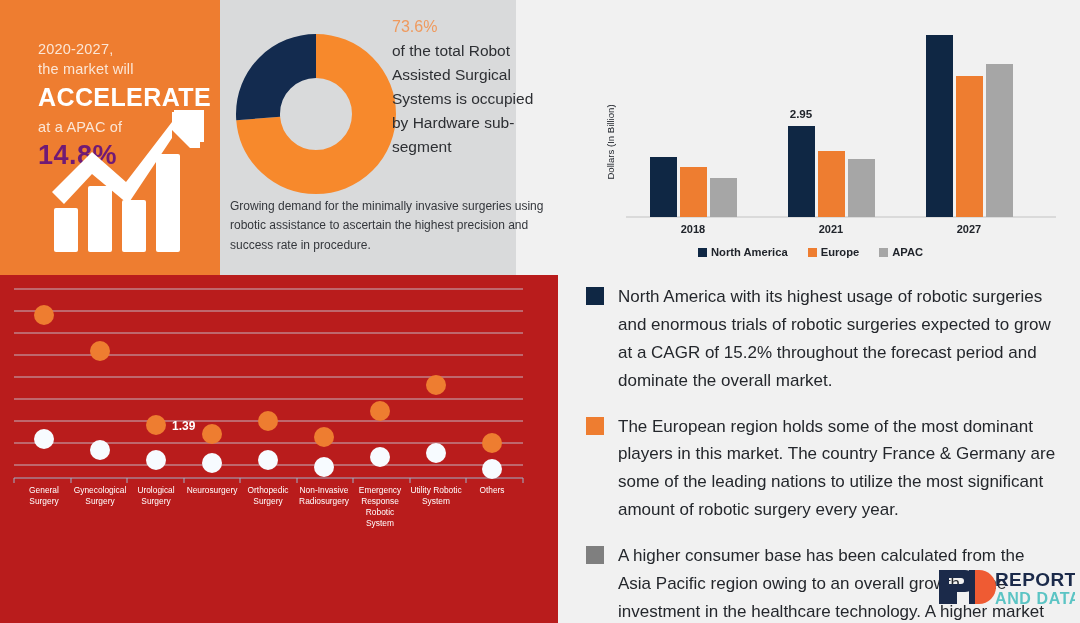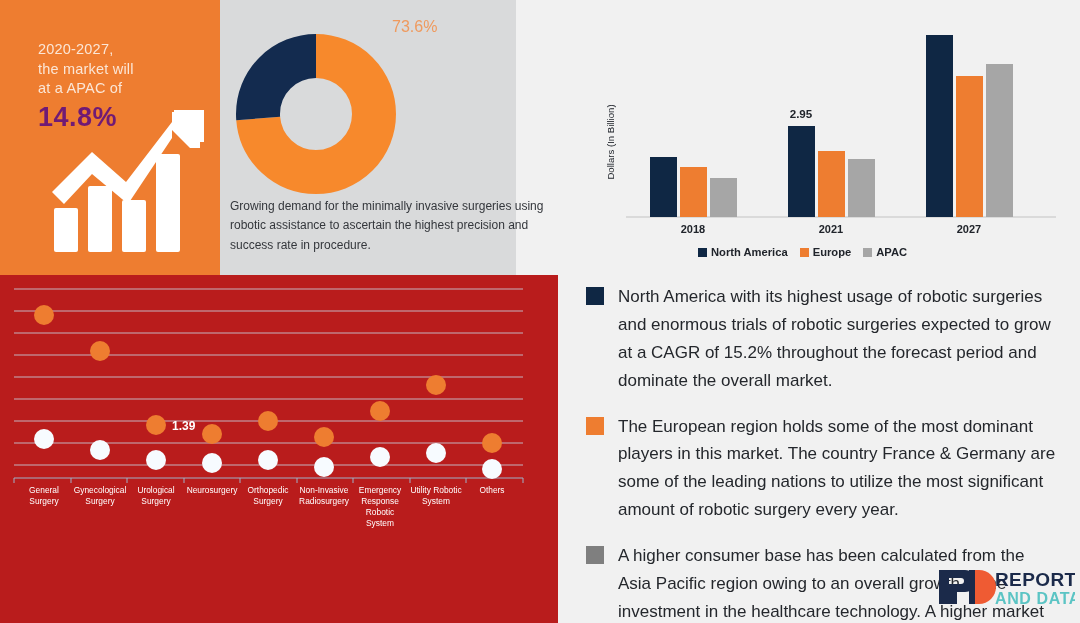--- a/index.html
+++ b/index.html
@@ -45,21 +45,21 @@
   #dot-svg { position: absolute; left: 0; top: 0; }
 
   
   #panel-bars {
     position: absolute; left: 558px; top: 0; width: 522px; height: 275px;
     background: #f1f1f1;
   }
   #bars-svg { position: absolute; left: 34px; top: 22px; }
   #bars-legend {
     position: absolute; left: 140px; top: 246px;
-    display: flex; align-items: center; gap: 12px;
+    display: flex; align-items: center; gap: 20px;
     font-size: 11.2px; font-weight: bold; color: #20242b;
   }
   .blg { display: flex; align-items: center; gap: 4px; }
   .blg i { width: 9px; height: 9px; display: inline-block; }
 
   
   #panel-regions {
     position: absolute; left: 558px; top: 275px; width: 522px; height: 348px;
     background: #f1f1f1; padding: 8px 22px 0 28px;
   }
@@ -72,20 +72,21 @@
 </style>
 </head>
 <body>
 
 <div id="root">
 
   <section id="panel-accelerate">
     <div id="accel-text">
       <div class="accel-small">2020-2027,</div>
       <div class="accel-small">the market will</div>
+      <div class="accel-big">ACCELERATE</div>
       <div class="accel-small">at a APAC of</div>
       <div class="accel-pct">14.8%</div>
     </div>
     <svg id="growth-icon" viewBox="0 0 160 148">
       <g fill="#ffffff">
         <rect x="6" y="100" width="24" height="44" rx="2"></rect>
         <rect x="40" y="78" width="24" height="66" rx="2"></rect>
         <rect x="74" y="92" width="24" height="52" rx="2"></rect>
         <rect x="108" y="46" width="24" height="98" rx="2"></rect>
         <path d="M4 84 L44 44 L78 74 L124 14 L124 4 L152 4 L152 40 L142 40 L124 22 L124 30 L80 96 L44 66 L16 96 Z"></path>
@@ -97,20 +98,21 @@
   <section id="panel-donut">
     <div id="donut-wrap">
       <svg id="donut-svg" width="168" height="168" viewBox="0 0 168 168">
 
         <circle cx="84" cy="84" r="58" fill="none" stroke="#f7892c" stroke-width="44" stroke-dasharray="268.3 96.2" transform="rotate(-90 84 84)"></circle>
         <circle cx="84" cy="84" r="58" fill="none" stroke="#132b4f" stroke-width="44" stroke-dasharray="96.2 268.3" stroke-dashoffset="-268.3" transform="rotate(-90 84 84)"></circle>
       </svg>
     </div>
     <div id="headline">
       <div id="headline-pct">73.6%</div>
+      <div id="headline-body">of the total Robot Assisted Surgical Systems is occupied by Hardware sub-segment</div>
     </div>
     <p id="donut-note">Growing demand for the minimally invasive surgeries using robotic assistance to ascertain the highest precision and success rate in procedure.</p>
   </section>
 
   <section id="panel-dotplot">
     <svg id="dot-svg" width="558" height="348" viewBox="0 0 558 348">
       <g stroke="#c9d3e2" stroke-width="1.1" opacity=".82">
         <line x1="14" y1="14" x2="523" y2="14"></line>
         <line x1="14" y1="36" x2="523" y2="36"></line>
         <line x1="14" y1="58" x2="523" y2="58"></line>

